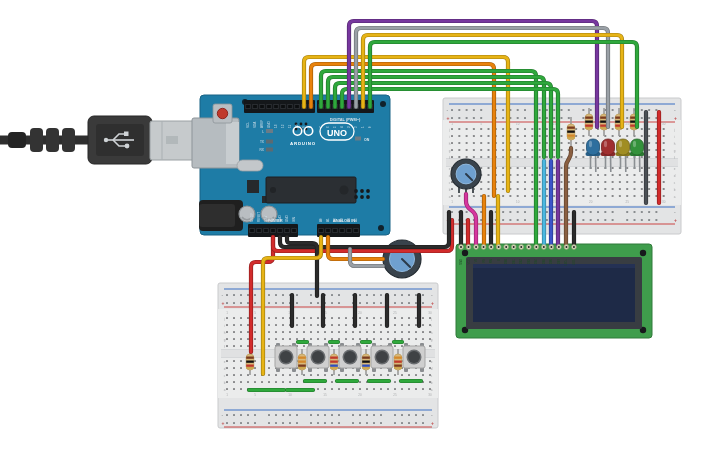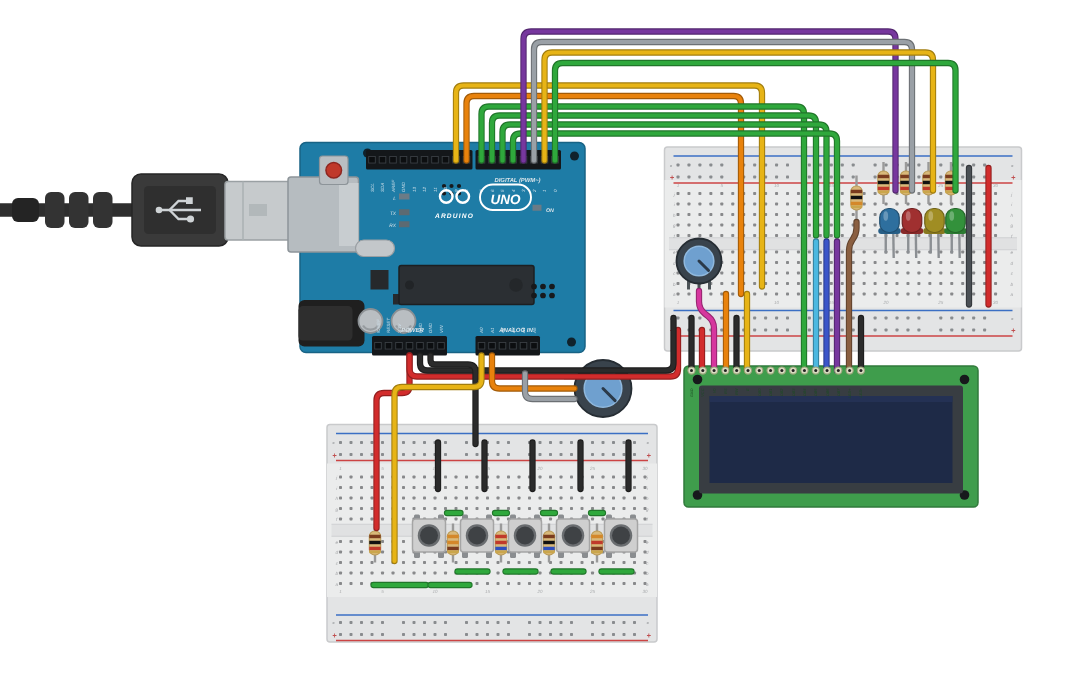--- a/index.html
+++ b/index.html
@@ -1,17 +1,17 @@
 <!DOCTYPE html>
 <html><head>
 <meta charset="utf-8">
 <style>
   html,body{margin:0;padding:0;background:#fff;}
   body{font-family:"Liberation Sans", sans-serif;}
-  #stage{position:relative;width:725px;height:453px;background:#ffffff;overflow:hidden;font-style:italic;}
+  #stage{position:relative;width:725px;height:453px;background:#ffffff;overflow:hidden;}
   svg text{font-family:"Liberation Sans", sans-serif;}
 </style>
 </head>
 <body>
 
 <div id="stage">
 <svg id="svg" width="725" height="453" viewBox="0 0 725 453" xmlns="http://www.w3.org/2000/svg">
   <g id="scene">
         <g>
           <line x1="0" y1="140" x2="96" y2="140" stroke="#2e2e2e" stroke-width="9" stroke-linecap="round"></line>

